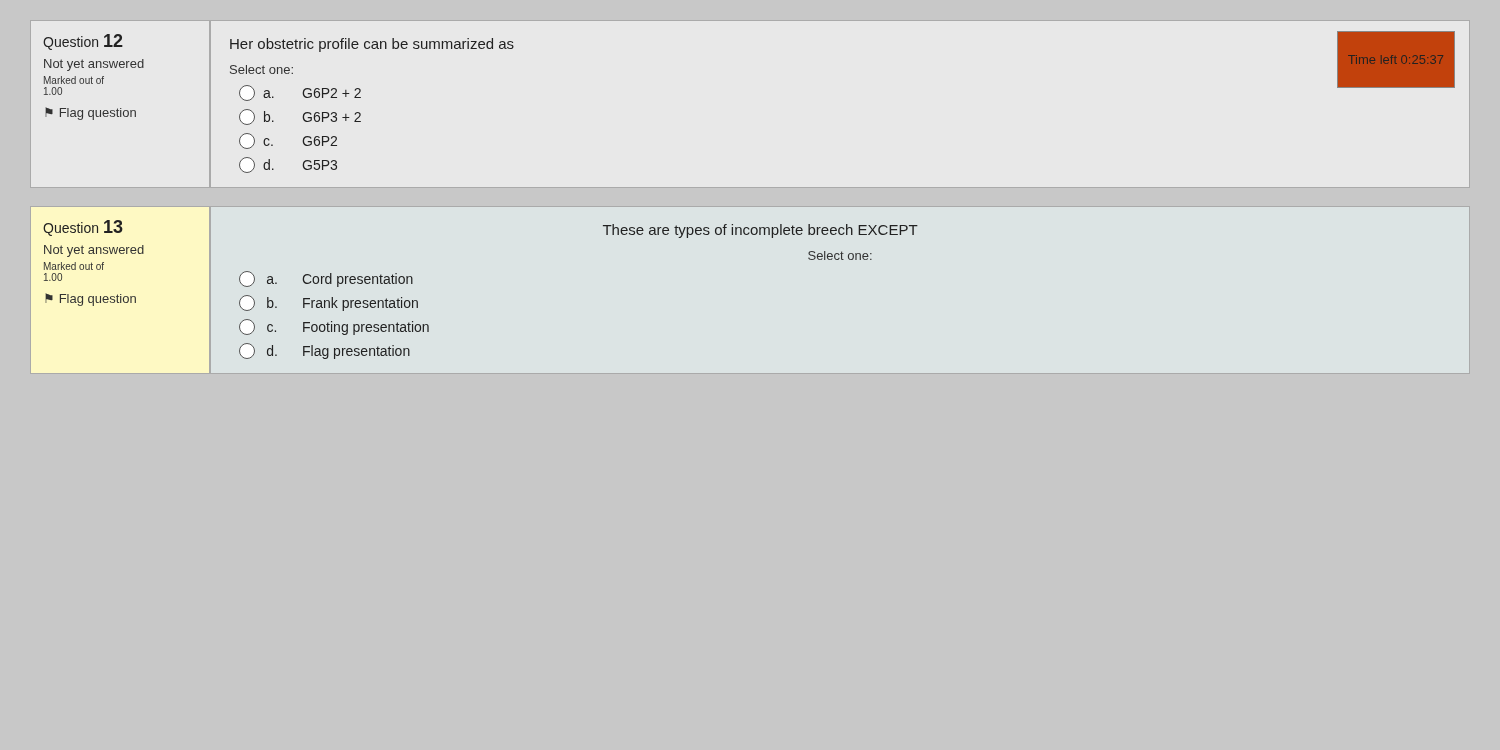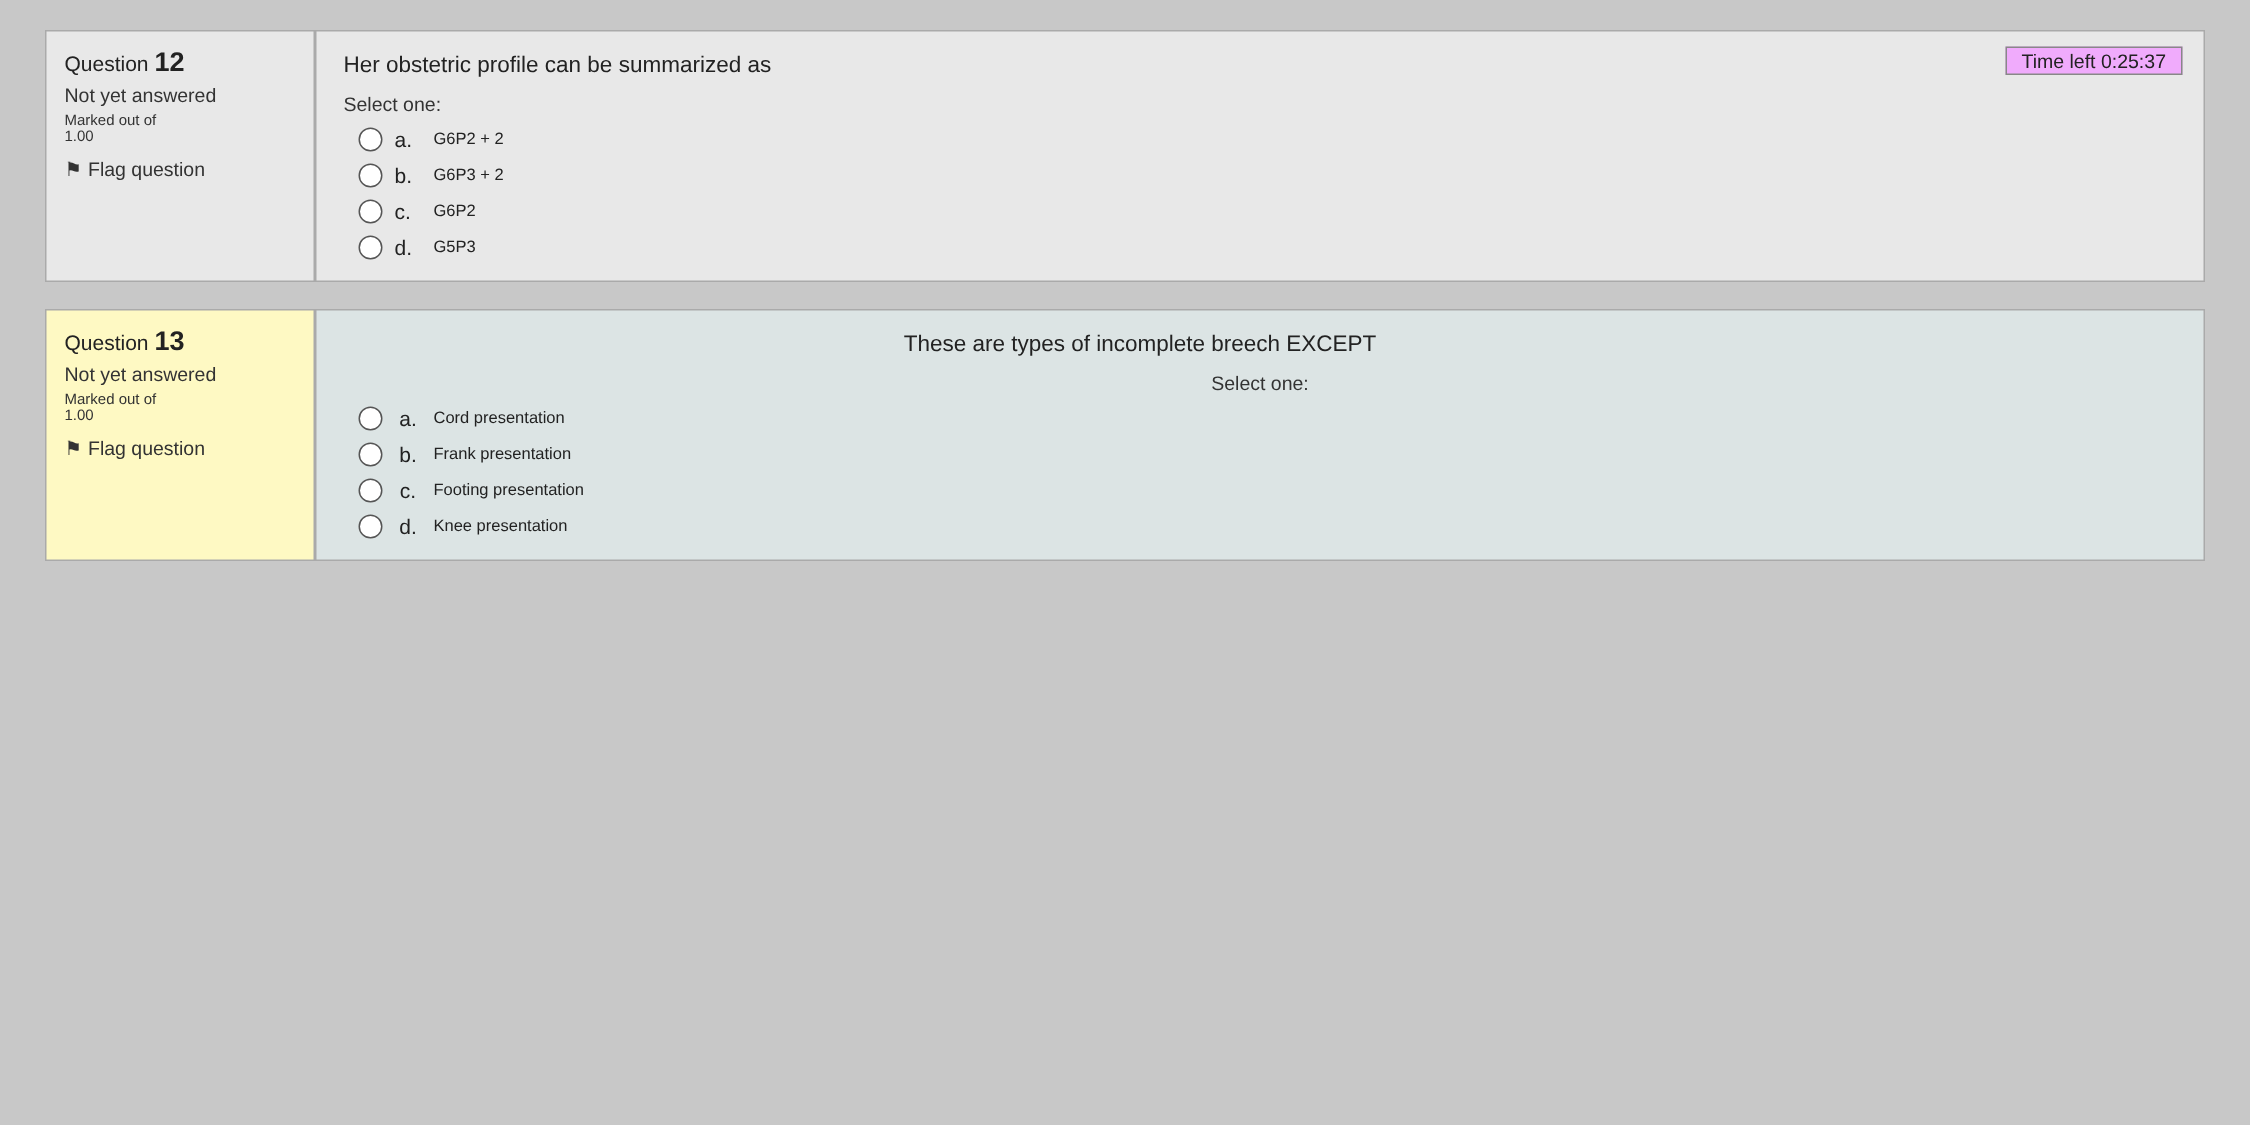--- a/index.html
+++ b/index.html
@@ -77,22 +77,22 @@
       background: #e8e8e8;
       padding: 14px 18px;
       position: relative;
     }
 
     .timer-box {
       position: absolute;
       top: 10px;
       right: 14px;
       border: 1px solid #888;
-      background: #f0abfc;
-      padding: 1px 10px;
+      background: #c2410c;
+      padding: 20px 10px;
       font-size: 13px;
       color: #222;
     }
 
     .question-text {
       font-size: 15px;
       color: #222;
       margin-bottom: 10px;
       padding-right: 160px;
     }
@@ -131,22 +131,23 @@
       flex-shrink: 0;
     }
 
     .option-letter {
       font-size: 14px;
       color: #222;
       min-width: 18px;
     }
 
     .option-text {
-      font-size: 11px;
-      color: #222;
+      font-size: 14px;
+      color: #222;
+      margin-left: 13px;
     }
 
     
     .question-block:nth-child(2) .question-content {
       background: #dce4e4;
       text-align: center;
     }
 
     .question-block:nth-child(2) .question-sidebar {
       background: #fef9c3;
@@ -231,19 +232,19 @@
           <span class="option-text">Frank presentation</span>
         </div>
         <div class="option-item">
           <div class="option-radio"></div>
           <span class="option-letter">c.</span>
           <span class="option-text">Footing presentation</span>
         </div>
         <div class="option-item">
           <div class="option-radio"></div>
           <span class="option-letter">d.</span>
-          <span class="option-text">Knee presentation</span>
+          <span class="option-text">Flag presentation</span>
         </div>
       </div>
     </div>
   </div>
 
 </div>
 
 </body></html>

